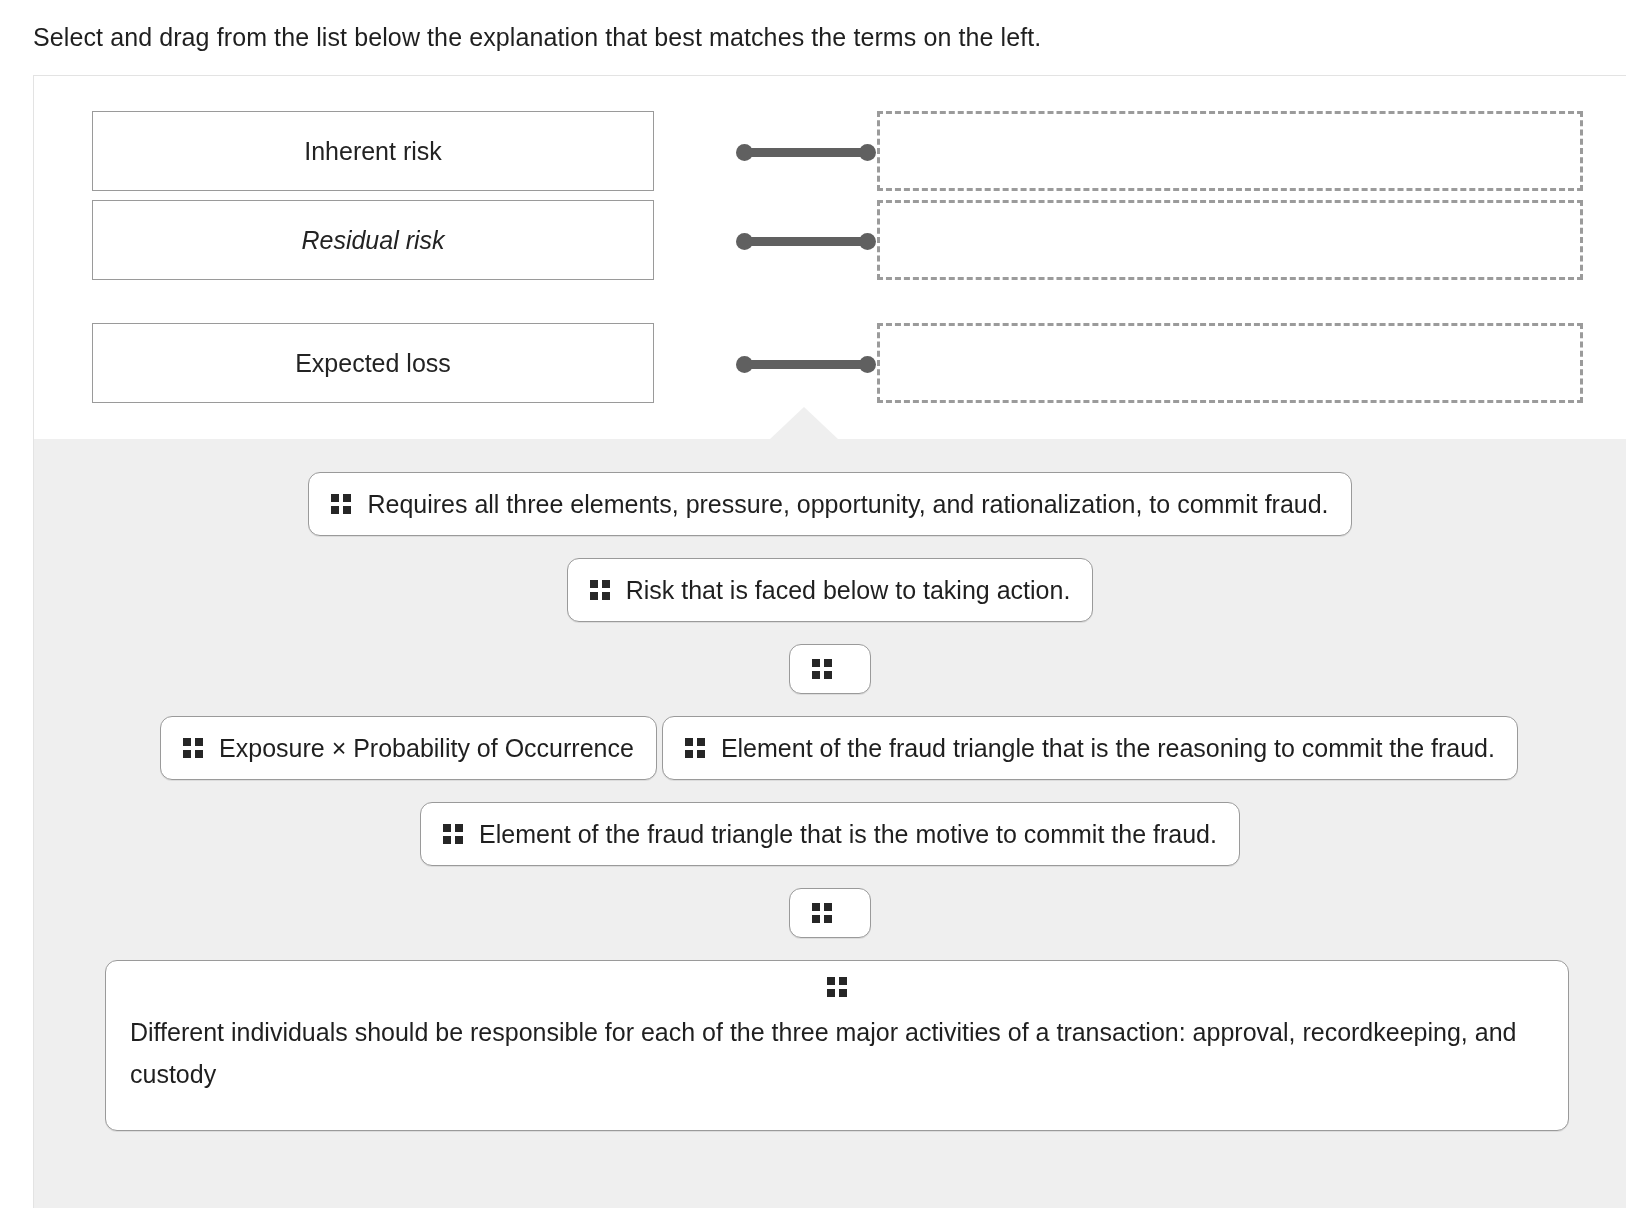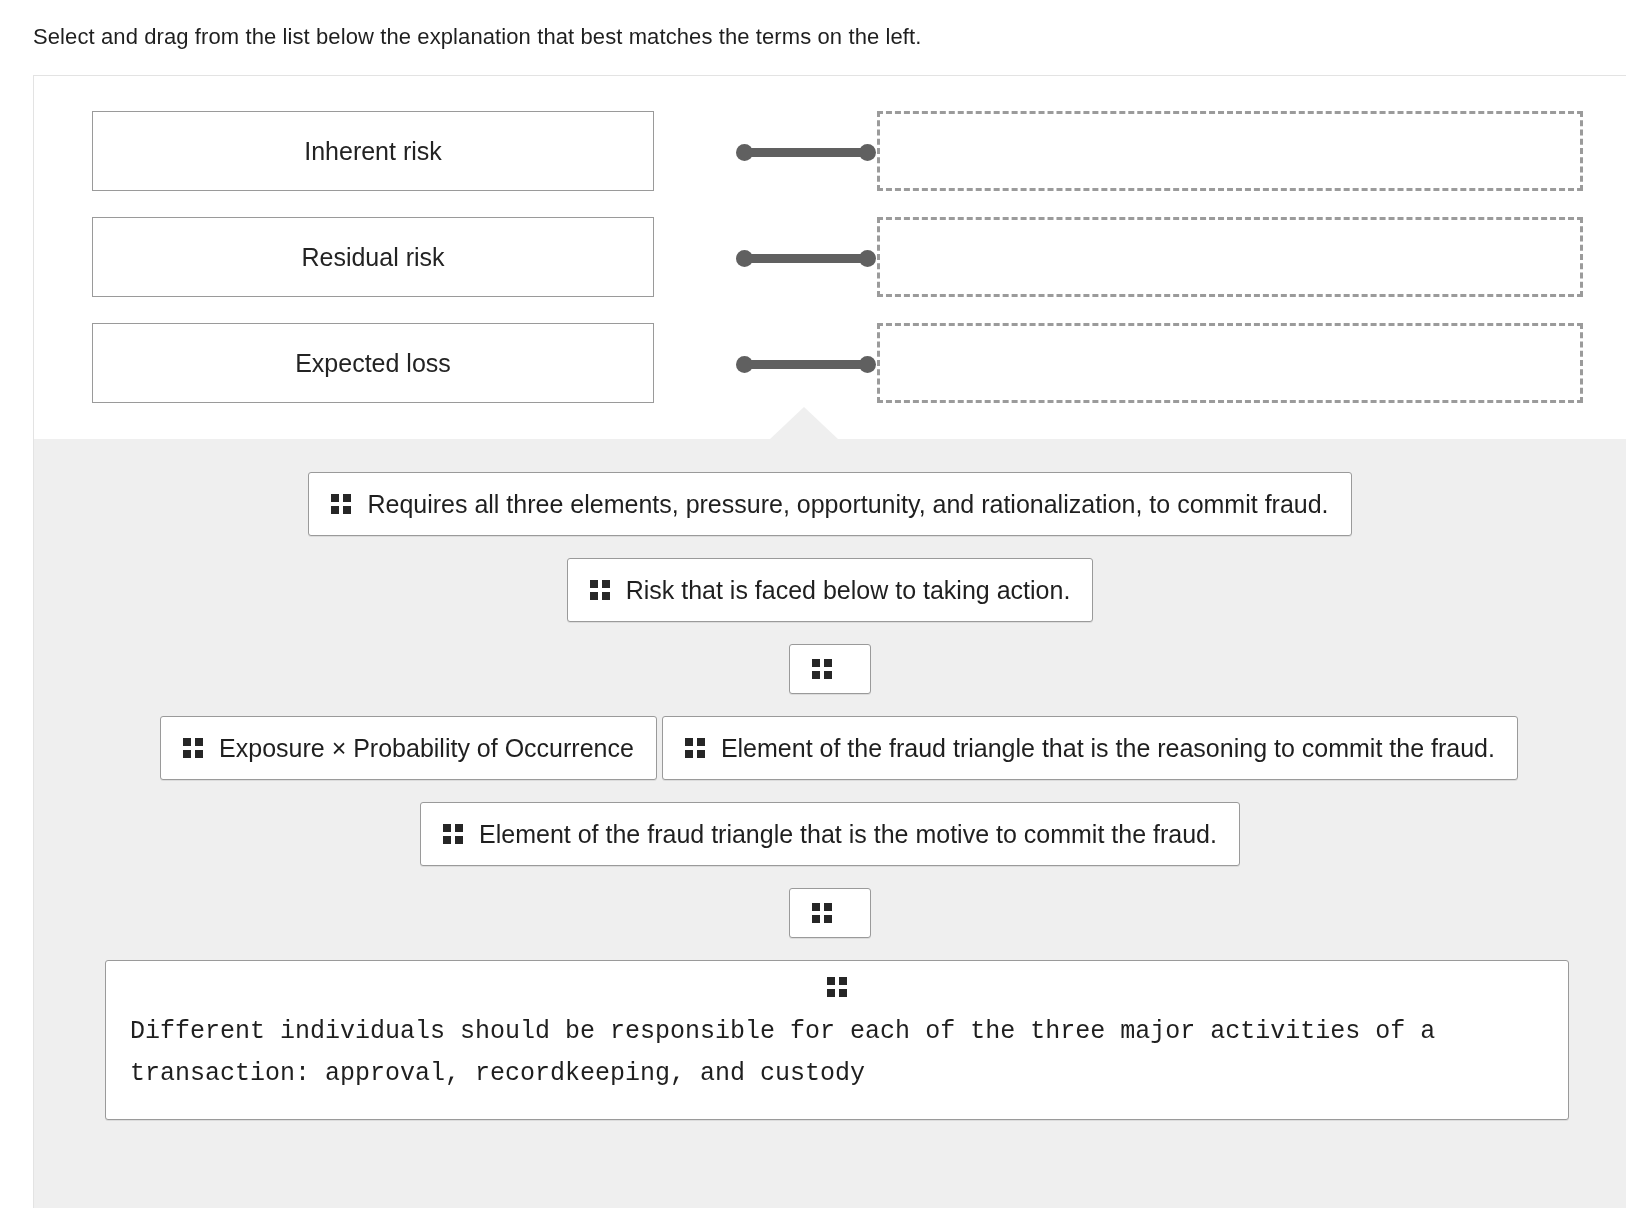--- a/index.html
+++ b/index.html
@@ -21,21 +21,21 @@
     position: relative;
     width: 1626px;
     height: 1208px;
   }
 
   
   .prompt {
     position: absolute;
     left: 33px;
     top: 20px;
-    font-size: 22px;
+    font-size: 25px;
     line-height: 34px;
     color: #1f1f1f;
     letter-spacing: 0.1px;
     white-space: nowrap;
   }
 
   
   .card {
     position: absolute;
     left: 33px;
@@ -56,21 +56,21 @@
     background: #ffffff;
   }
 
   .match-row {
     position: absolute;
     left: 0;
     width: 100%;
     height: 80px;
   }
   .match-row.r0 { top: 35px; }
-  .match-row.r1 { top: 141px; }
+  .match-row.r1 { top: 124px; font-style: italic; }
   .match-row.r2 { top: 247px; }
 
   .term-box {
     position: absolute;
     left: 58px;
     top: 0;
     width: 562px;
     height: 80px;
     border: 1px solid #9a9a9a;
     background: #ffffff;
@@ -142,39 +142,38 @@
     margin-bottom: 22px;
   }
   .chip-row.pair {
     gap: 5px;
     margin-left: 18px;
   }
 
   .chip {
     background: #ffffff;
     border: 1px solid #9a9a9a;
-    border-radius: 3px;
+    border-radius: 12px;
     display: flex;
     align-items: center;
     padding: 14px 22px;
     font-size: 25px;
     line-height: 34px;
     color: #1f1f1f;
     white-space: nowrap;
     box-shadow: 0 1px 0 rgba(0,0,0,0.08);
   }
 
   
   .chip.block {
     display: block;
     white-space: normal;
     width: 1464px;
-    padding: 16px 24px 24px 24px;
+    padding: 16px 24px 35px 24px;
     text-align: left;
-    font-family: Liberation Mono, monospace;
   }
   .chip.block .handle-center {
     display: flex;
     justify-content: center;
     margin-bottom: 14px;
   }
   .chip.block .chip-text {
     font-size: 25px;
     line-height: 42px;
   }

